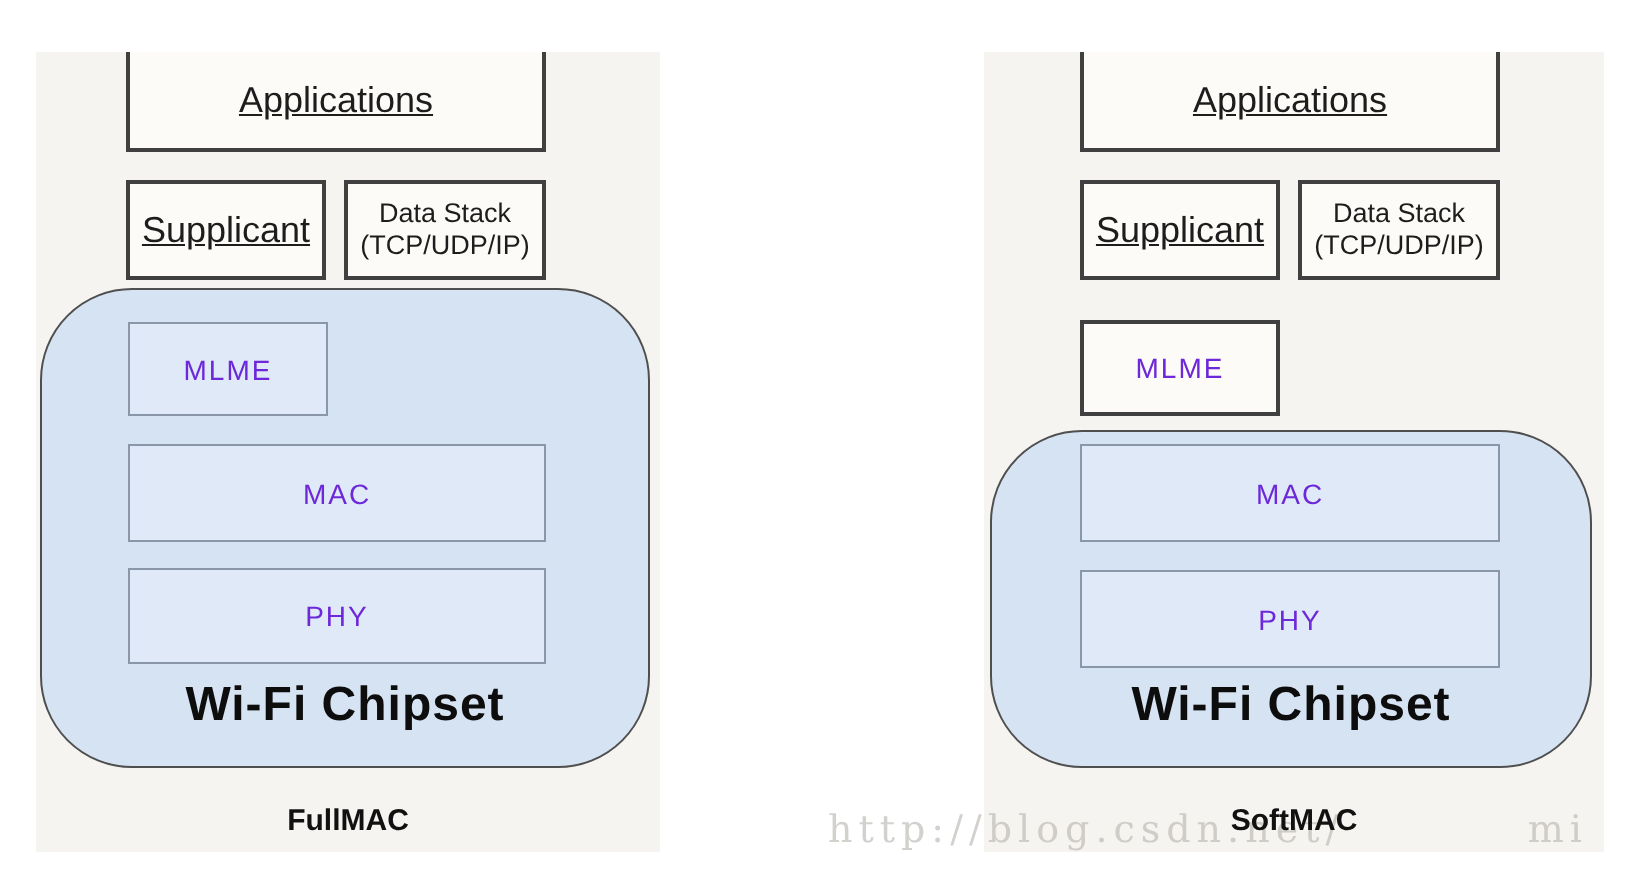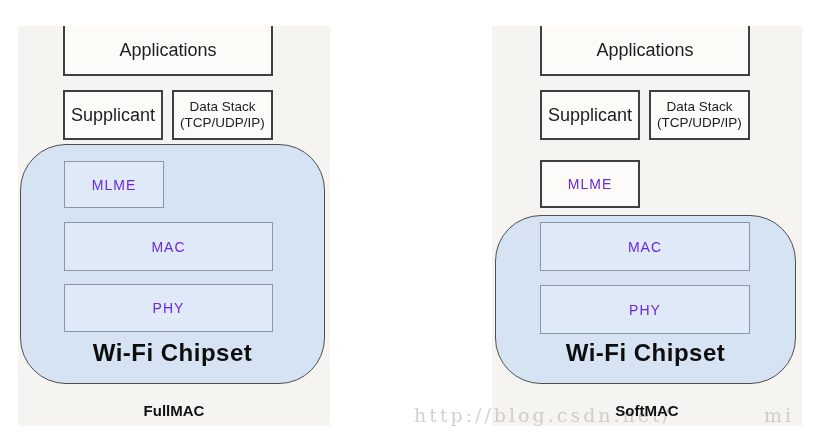--- a/index.html
+++ b/index.html
@@ -22,21 +22,21 @@
   
   .box {
     position:absolute;
     background:#fcfbf8;
     border:2px solid #404040;
     display:flex; align-items:center; justify-content:center;
     text-align:center;
     color:#1d1d1d;
   }
   .box.clipped-top { border-top:none; }
-  .lbl-lg { font-size:18px; }
+  .lbl-lg { font-size:18px;text-decoration:underline; }
   .lbl-sm { font-size:13.5px; line-height:1.18; }
   .lbl-caps { font-size:14px; letter-spacing:1px; color:#6d28d9; }
 
   .inner-box {
     background:#dfe9f7;
     border:1px solid #8a97a8;
   }
 
   
   .chipset {

